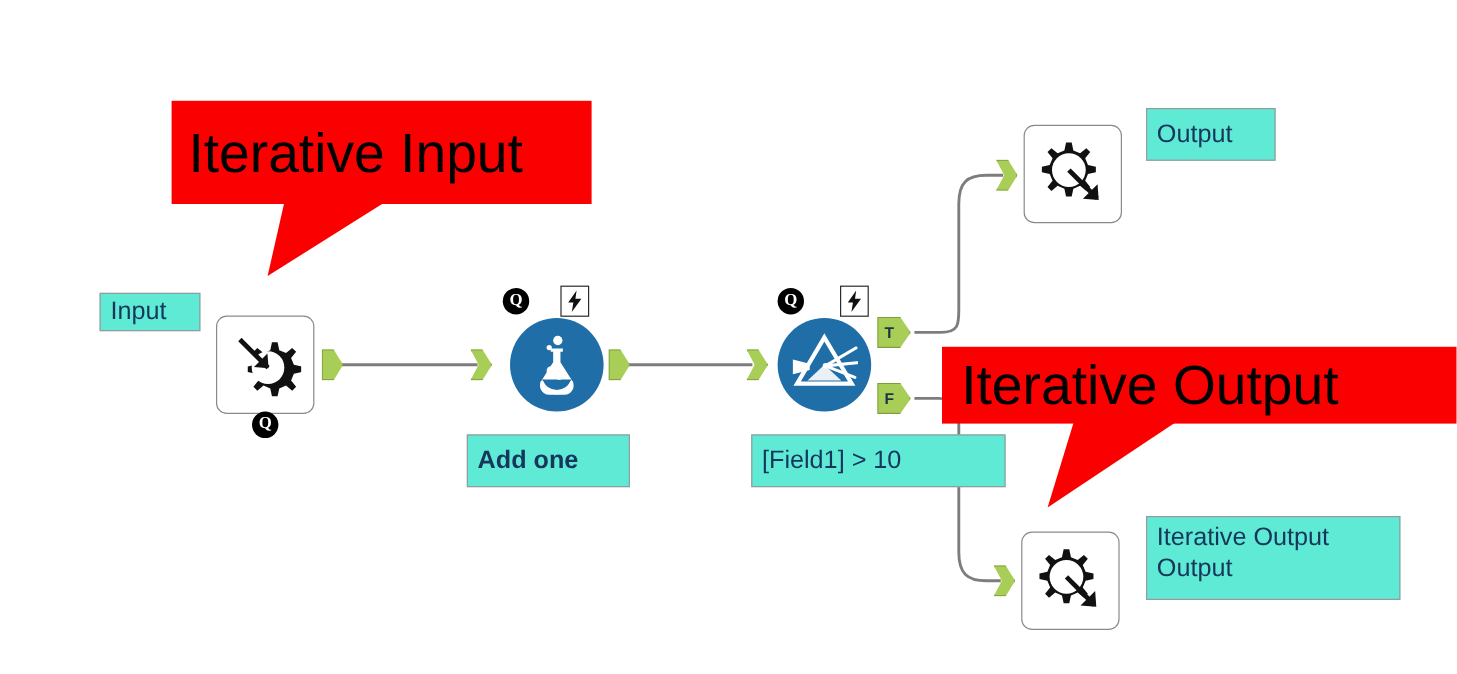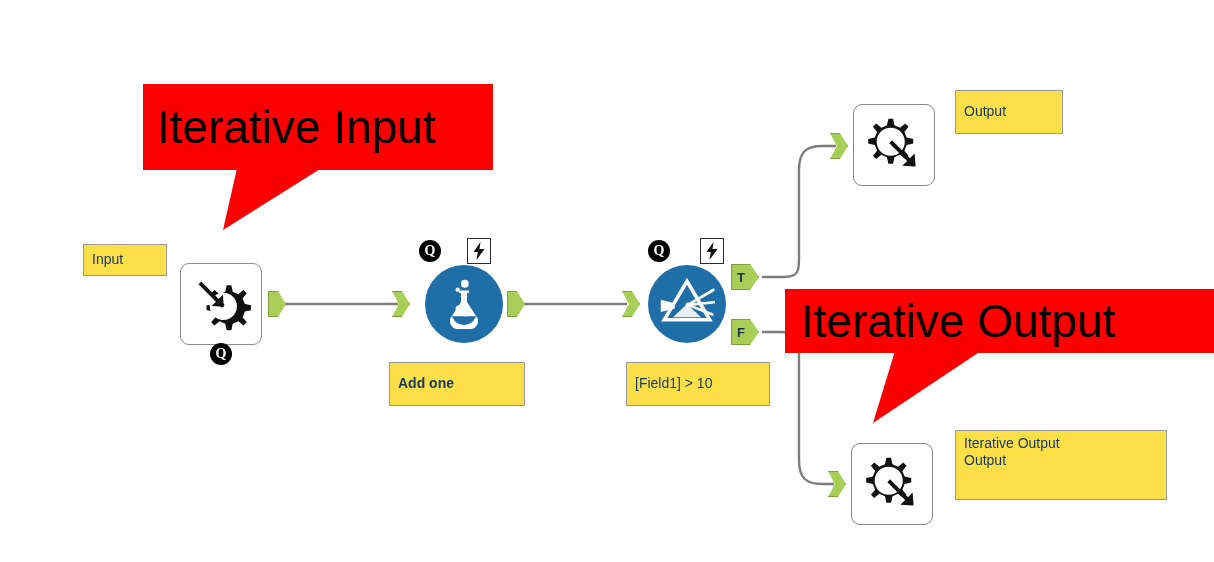--- a/index.html
+++ b/index.html
@@ -90,25 +90,25 @@
     font-size: 13px;
     font-weight: bold;
     font-family: "Liberation Sans", sans-serif;
     line-height: 1;
   }
 
   
   .label-box {
     position: absolute;
     box-sizing: border-box;
-    background: #fde047;
+    background: #5eead4;
     border: 1.6px solid #9a9a9a;
     color: #16365c;
     font-family: "Liberation Sans", sans-serif;
-    font-size: 14px;
+    font-size: 21px;
     line-height: 1.22;
     padding: 4px 8px 5px 8px;
     white-space: pre-line;
   }
 
   
   .callout {
     position: absolute;
   }
   .callout .bubble {
@@ -257,21 +257,21 @@
   <div class="badge-q" style="left:648px; top:240px;">Q</div>
   <div class="badge-bolt" style="left:700px; top:238px;">
     <svg width="13" height="18" viewBox="0 0 12 18">
       <polygon points="7,0 0,10 4.3,10 3,18 11,7 6,7" fill="#111111"></polygon>
     </svg>
   </div>
 
   <div class="tf-anchor" style="left:731px; top:264px;">T</div>
   <div class="tf-anchor" style="left:731px; top:319px;">F</div>
 
-  <div class="label-box" style="left:626px; top:362px; width:144px; height:44px;
+  <div class="label-box" style="left:626px; top:362px; width:212px; height:44px;
        display:flex; align-items:center;">[Field1] &gt; 10</div>
 
   <div class="anchor in" style="left:830px; top:133px;"></div>
 
   <div class="tool-box" style="left:853px; top:104px;">
     <svg width="60" height="60" viewBox="0 0 64 64">
       <g fill="#111111">
         <path d="M26 4 l5 0 l1.5 7 l6 2.5 l5.5-4.5 l3.5 3.5 l-4.5 5.5 l2.5 6 l7 1.5 l0 5 l-7 1.5
                  l-2.5 6 l4.5 5.5 l-3.5 3.5 l-5.5-4.5 l-6 2.5 l-1.5 7 l-5 0
                  l-1.5-7 l-6-2.5 l-5.5 4.5 l-3.5-3.5 l4.5-5.5 l-2.5-6 l-7-1.5 l0-5 l7-1.5

